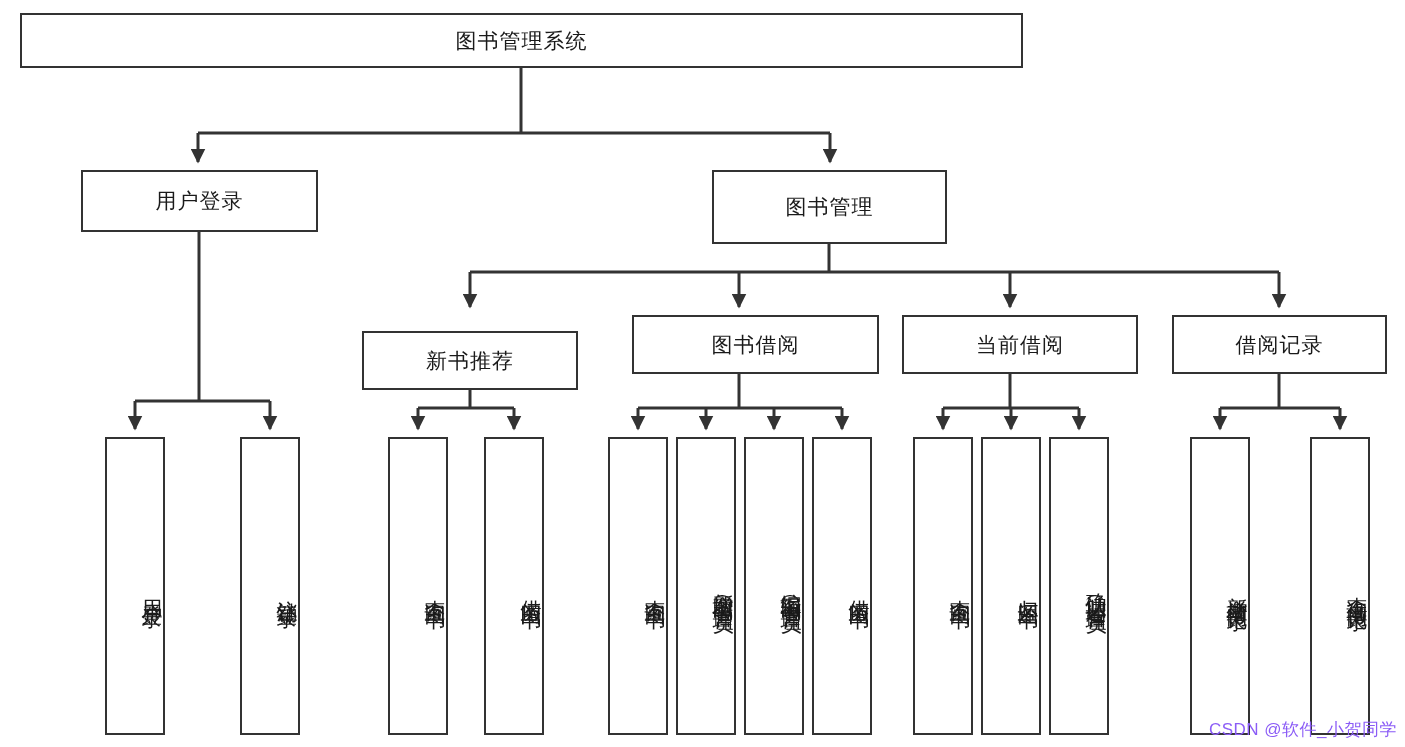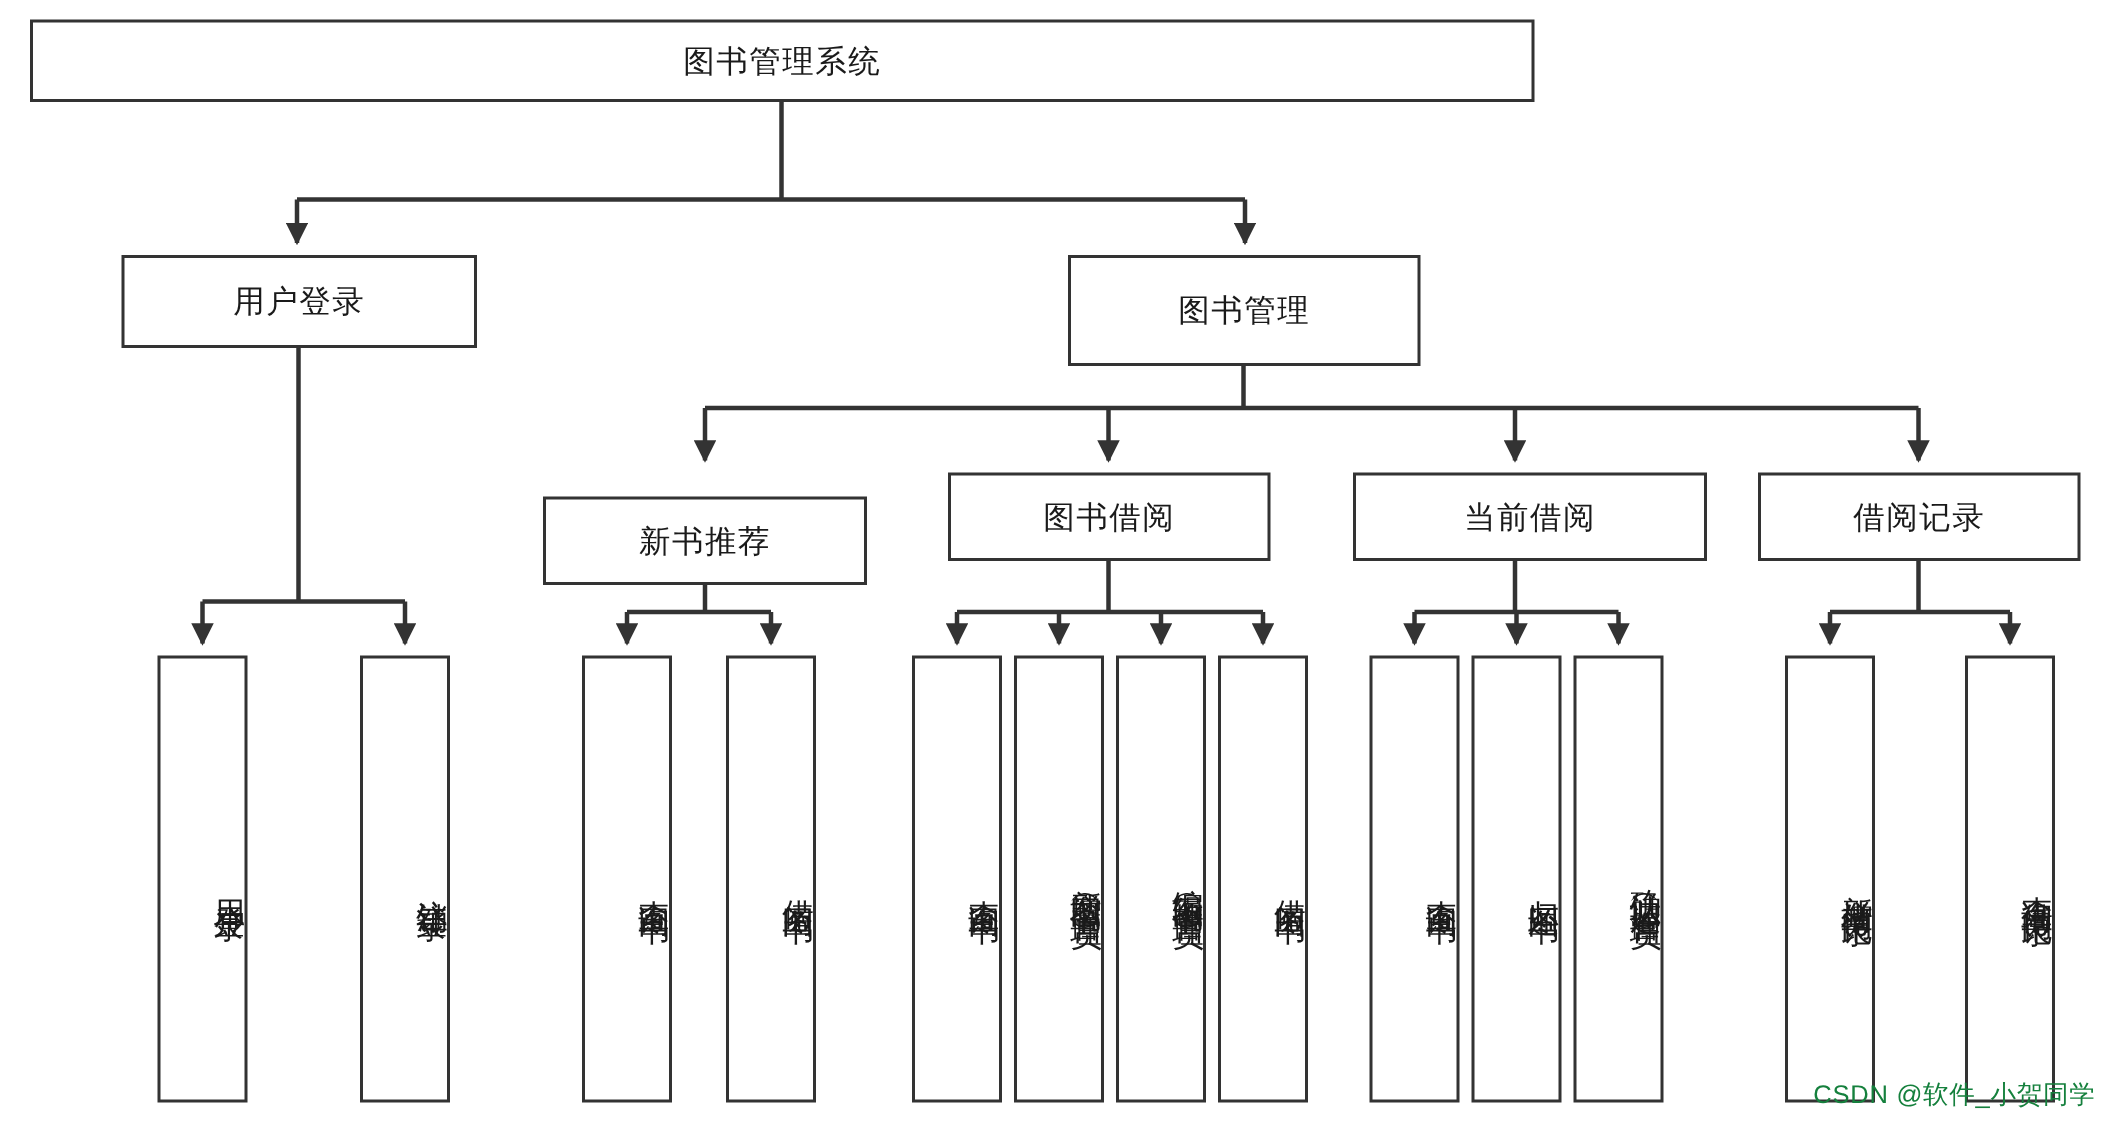--- a/index.html
+++ b/index.html
@@ -52,21 +52,21 @@
   .node.vert .vtext {
     writing-mode: vertical-rl;
     text-orientation: upright;
     white-space: nowrap;
   }
   .watermark {
     position: absolute;
     right: 8px;
     bottom: 6px;
     font-size: 17px;
-    color: #15803d;
+    color: #8b5cf6;
     white-space: nowrap;
     letter-spacing: 0.5px;
   }
 </style>
 </head>
 <body>
 
 <div id="canvas">
 
   <svg id="edges" viewBox="0 0 1405 747" width="1405" height="747">
@@ -134,21 +134,21 @@
   <div class="node horiz" style="left:81px; top:170px; width:237px; height:62px;">
     <span>用户登录</span>
   </div>
   <div class="node horiz" style="left:712px; top:170px; width:235px; height:74px;">
     <span>图书管理</span>
   </div>
 
   <div class="node horiz" style="left:362px; top:315px; width:216px; height:59px;margin-top:16px;">
     <span>新书推荐</span>
   </div>
-  <div class="node horiz" style="left:632px; top:315px; width:215px; height:59px;">
+  <div class="node horiz" style="left:632px; top:315px; width:247px; height:59px;">
     <span>图书借阅</span>
   </div>
   <div class="node horiz" style="left:902px; top:315px; width:236px; height:59px;">
     <span>当前借阅</span>
   </div>
   <div class="node horiz" style="left:1172px; top:315px; width:215px; height:59px;">
     <span>借阅记录</span>
   </div>
 
   <div class="node vert" style="left:105px; top:437px; width:60px; height:298px;">

